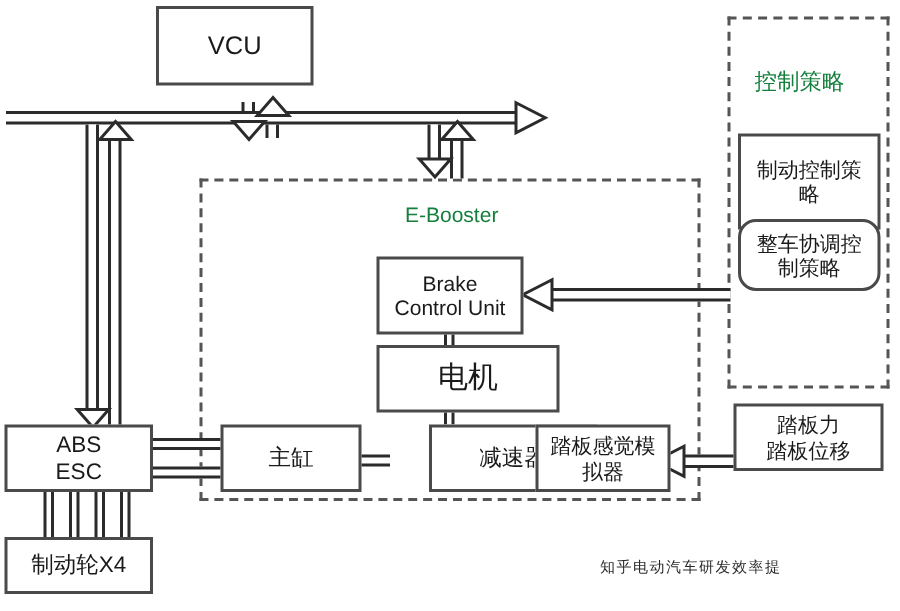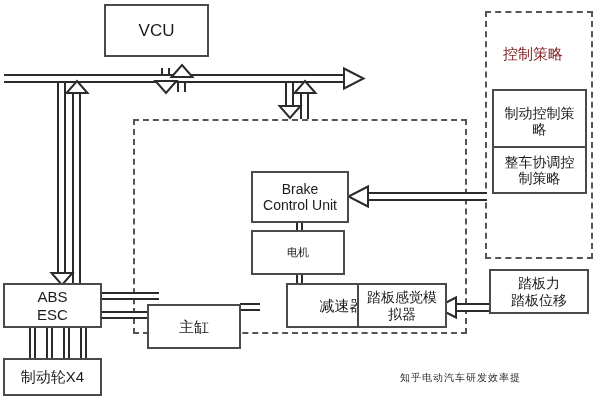--- a/index.html
+++ b/index.html
@@ -31,21 +31,21 @@
   .box span { display: block; white-space: pre-line; text-align: center; }
   .dashed {
     position: absolute;
     box-sizing: border-box;
     border: 2px dashed #555555;
     background: transparent;
     z-index: 1;
   }
   .label-free {
     position: absolute;
-    color: #7f1d1d;
+    color: #15803d;
     z-index: 4;
     white-space: nowrap;
   }
   
   .hline {
     position: absolute;
     box-sizing: border-box;
     border-top: 2px solid #2b2b2b;
     border-bottom: 2px solid #2b2b2b;
     background: #ffffff;
@@ -136,35 +136,36 @@
 
   <div class="hline" style="left:348px; top:303px; width:12px; height:8px;"></div>
 
   <div class="vline" style="left:296px; top:222px; width:7px; height:9px;"></div>
   <div class="vline" style="left:296px; top:274px; width:7px; height:9px;"></div>
 
   <div class="box" style="left:104px; top:4px; width:105px; height:53px; font-size:17px;">
     <span>VCU</span>
   </div>
 
+  <div class="label-free" style="left:270px; top:135px; font-size:14px;">E-Booster</div>
 
   <div class="box" style="left:251px; top:171px; width:98px; height:52px; font-size:14px;">
     <span>Brake
 Control Unit</span>
   </div>
 
-  <div class="box" style="left:251px; top:230px; width:94px; height:45px; font-size:11px;">
+  <div class="box" style="left:251px; top:230px; width:122px; height:45px; font-size:20px;">
     <span>电机</span>
   </div>
 
   <div class="box" style="left:251px; top:283px; width:112px; height:45px; font-size:15px;margin-left:35px;">
     <span>减速器</span>
   </div>
 
-  <div class="box" style="left:147px; top:283px; width:94px; height:45px; font-size:15px;margin-top:21px;">
+  <div class="box" style="left:147px; top:283px; width:94px; height:45px; font-size:15px;">
     <span>主缸</span>
   </div>
 
   <div class="box" style="left:357px; top:283px; width:90px; height:45px; font-size:14px;">
     <span>踏板感觉模
 拟器</span>
   </div>
 
   <div class="box" style="left:489px; top:269px; width:100px; height:45px; font-size:14px;">
     <span>踏板力
@@ -180,20 +181,20 @@
     <span>制动轮X4</span>
   </div>
 
   <div class="label-free" style="left:503px; top:45px; font-size:15px;">控制策略</div>
 
   <div class="box" style="left:492px; top:89px; width:95px; height:64px; font-size:14px;">
     <span>制动控制策
 略</span>
   </div>
 
-  <div class="box" style="left:492px; top:146px; width:95px; height:48px; font-size:14px;">
+  <div class="box" style="left:492px; top:146px; width:95px; height:48px; font-size:14px;border-radius:12px;">
     <span>整车协调控
 制策略</span>
   </div>
 
   <div class="watermark" style="left:400px; top:371px;">知乎电动汽车研发效率提</div>
 
 </div>
 
 </body></html>

